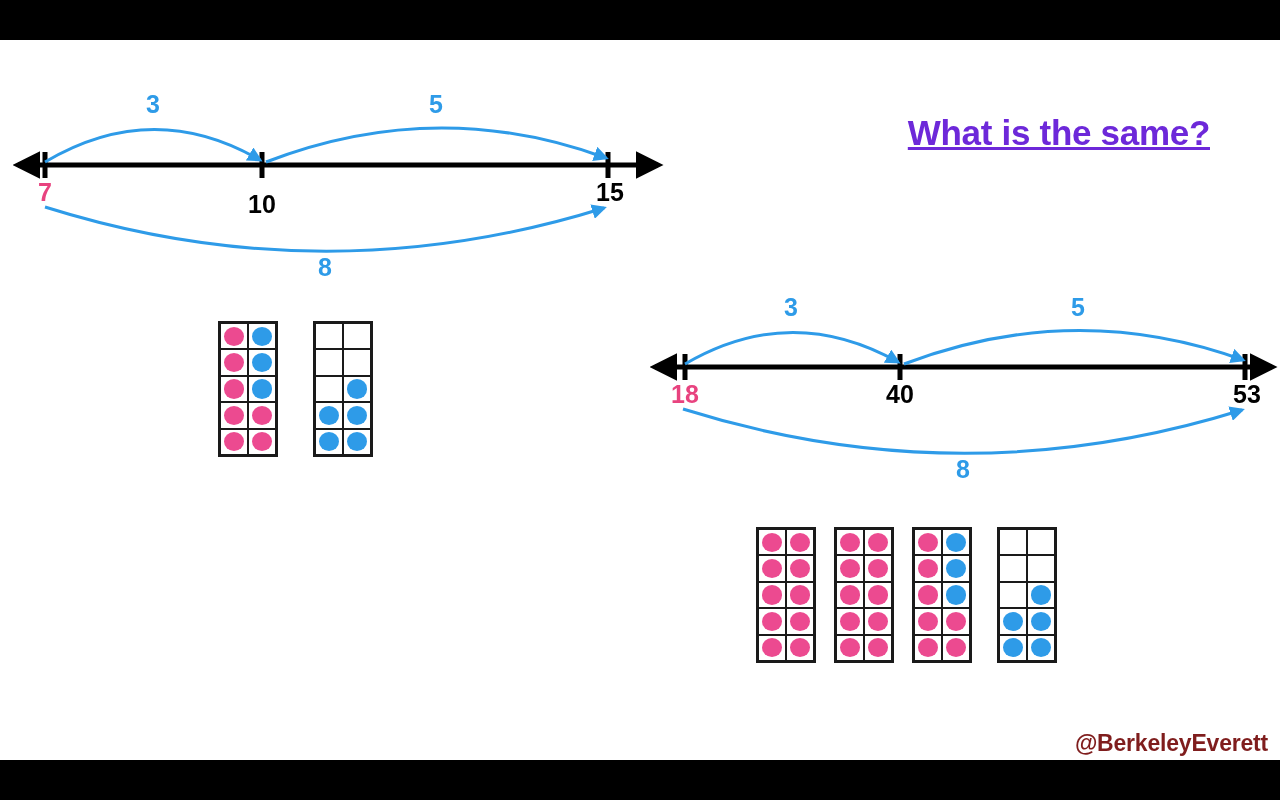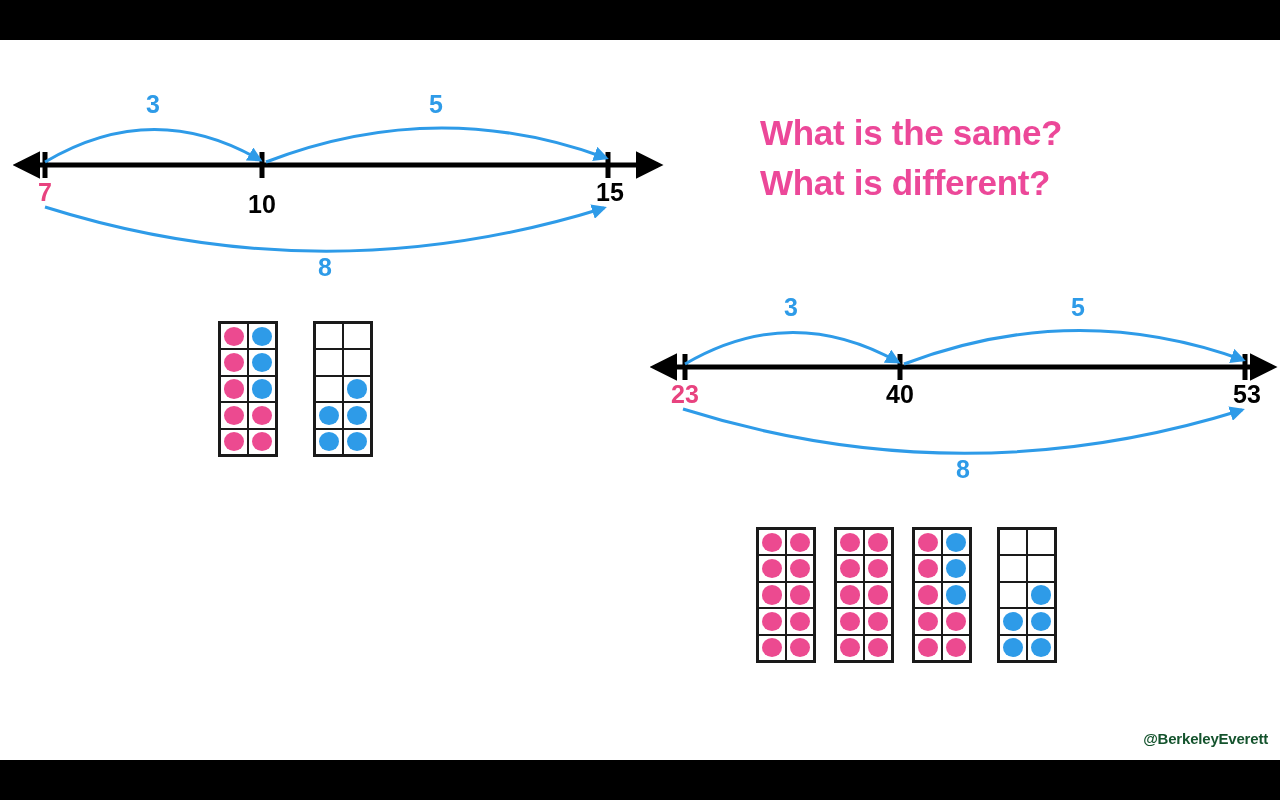--- a/index.html
+++ b/index.html
@@ -46,26 +46,27 @@
     width: 1280px;
     height: 720px;
   }
 
   
   .headline {
     position: absolute;
     left: 760px;
     top: 68px;
     width: 450px;
-    text-align: left;
-    color: #ec4899;
+    text-align: right;
+    color: #6d28d9;
     font-size: 35px;
     font-weight: bold;
     line-height: 1.42;
     letter-spacing: -0.3px;
+    text-decoration: underline;
   }
   .headline-line { display: block; white-space: nowrap; }
 
   
   .nl-label {
     position: absolute;
     font-size: 25px;
     font-weight: bold;
     text-align: center;
     transform: translateX(-50%);
@@ -110,23 +111,23 @@
   }
   .dot.pink { background: #EC4A90; }
   .dot.blue { background: #2E9BE8; }
   .dot.empty { background: transparent; }
 
   
   .watermark {
     position: absolute;
     right: 12px;
     top: 690px;
-    font-size: 15px;
+    font-size: 23px;
     font-weight: bold;
-    color: #14532d;
+    color: #7f1d1d;
     letter-spacing: -0.2px;
     white-space: nowrap;
   }
 </style>
 </head>
 <body>
 
 <div class="slide">
 
   <div class="letterbox top"></div>
@@ -167,32 +168,31 @@
       </g>
 
       <path d="M 685 324 Q 791 262 898 322" fill="none" stroke="#2E9BE8" stroke-width="3" marker-end="url(#arrow-blue)"></path>
       <path d="M 904 324 Q 1075 259 1243 320" fill="none" stroke="#2E9BE8" stroke-width="3" marker-end="url(#arrow-blue)"></path>
 
       <path d="M 683 369 Q 963 457 1242 370" fill="none" stroke="#2E9BE8" stroke-width="3" marker-end="url(#arrow-blue)"></path>
     </svg>
 
     <div class="headline">
       <span class="headline-line">What is the same?</span>
-      <span class="headline-line">What is different?</span>
     </div>
 
     <div class="nl-label start" style="left:45px; top:138px;">7</div>
     <div class="nl-label" style="left:262px; top:138px;margin-top:12px;">10</div>
     <div class="nl-label" style="left:610px; top:138px;">15</div>
 
     <div class="jump-label" style="left:153px; top:50px;">3</div>
     <div class="jump-label" style="left:436px; top:50px;">5</div>
     <div class="jump-label" style="left:325px; top:213px;">8</div>
 
-    <div class="nl-label start" style="left:685px; top:340px;">23</div>
+    <div class="nl-label start" style="left:685px; top:340px;">18</div>
     <div class="nl-label" style="left:900px; top:340px;">40</div>
     <div class="nl-label" style="left:1247px; top:340px;">53</div>
 
     <div class="jump-label" style="left:791px; top:253px;">3</div>
     <div class="jump-label" style="left:1078px; top:253px;">5</div>
     <div class="jump-label" style="left:963px; top:415px;">8</div>
 
     <div class="frame" id="lf0" style="left:218px; top:281px; width:60px; height:136px;">
         <div class="cell">
           <div class="dot pink"></div>

